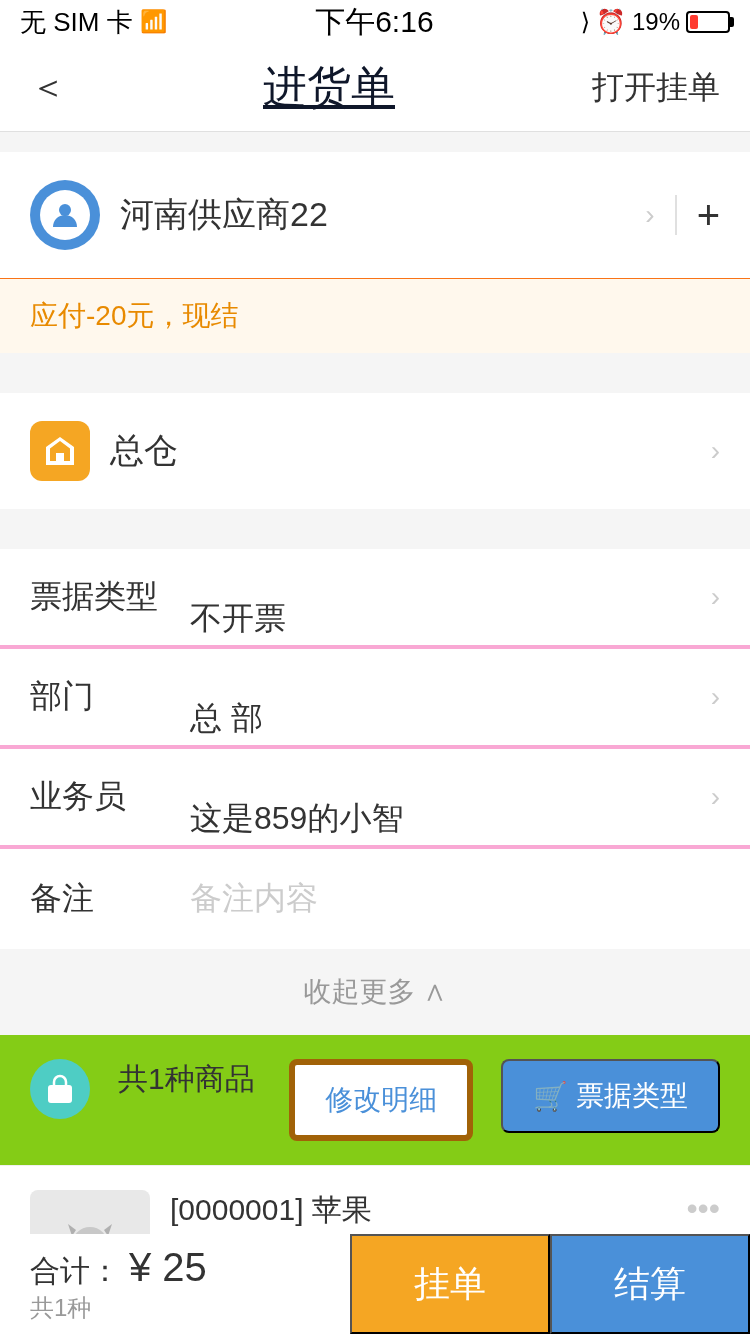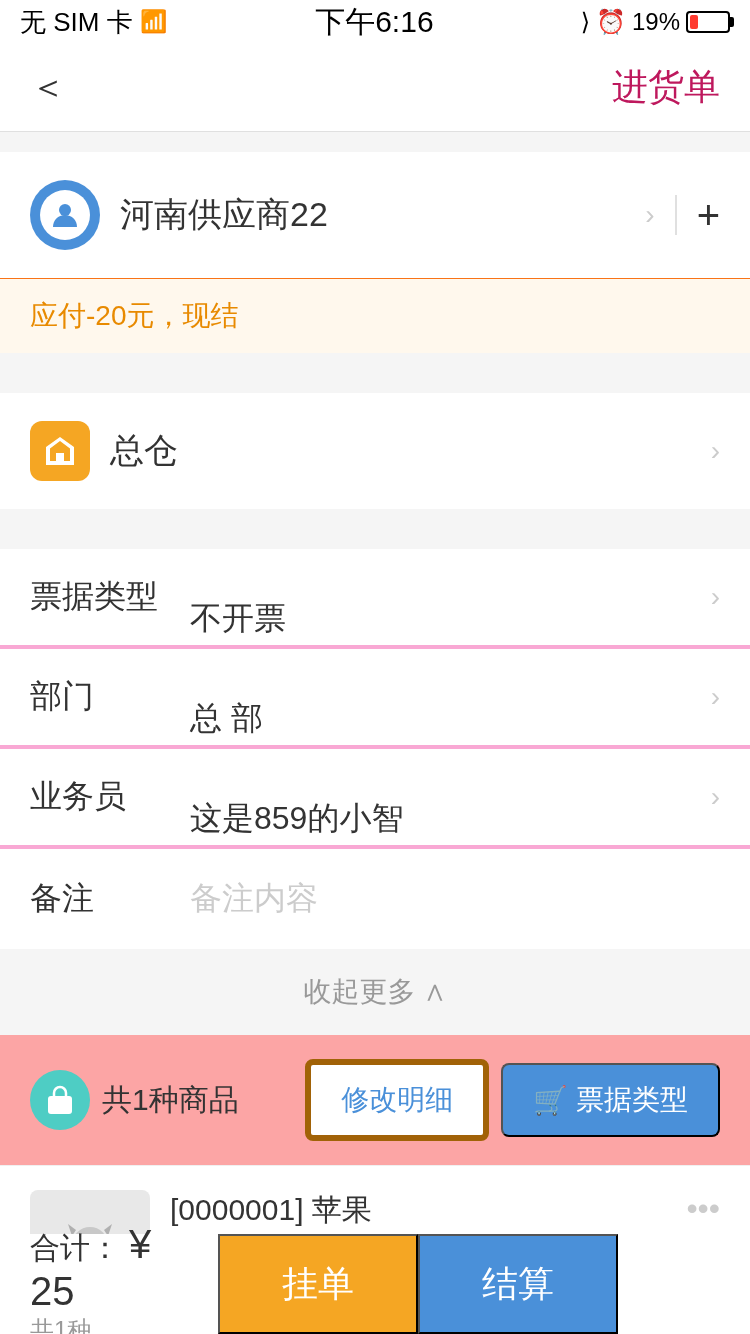--- a/index.html
+++ b/index.html
@@ -78,23 +78,24 @@
       justify-content: space-between;
       padding: 0 30px;
       border-bottom: 1px solid #e0e0e0;
     }
     .nav-back {
       font-size: 36px;
       color: #333;
       cursor: pointer;
     }
     .nav-title {
-      font-size: 36px;
+      font-size: 44px;
       font-weight: 500;
-      color: #be185d;
+      color: #0f172a;
+      text-decoration: underline;
     }
     .nav-action {
       font-size: 32px;
       color: #333;
     }
 
     
     .section-gap {
       height: 20px;
       background: #f5f5f5;
@@ -233,26 +234,26 @@
       align-items: center;
       justify-content: center;
       padding: 24px;
       font-size: 28px;
       color: #999;
       gap: 8px;
     }
 
     
     .product-header {
-      background: #fca5a5;
-      display: flex;
-      align-items: center;
+      background: #84cc16;
+      display: flex;
+      align-items: flex-start;
       padding: 24px 30px;
       margin-top: 0;
-      gap: 12px;
+      gap: 28px;
     }
     .product-count-icon {
       width: 60px;
       height: 60px;
       border-radius: 50%;
       background: #4ecdc4;
       display: flex;
       align-items: center;
       justify-content: center;
       flex-shrink: 0;
@@ -323,21 +324,21 @@
     }
 
     
     .footer {
       background: #fff;
       height: 100px;
       display: flex;
       align-items: center;
       position: fixed;
       bottom: 0;
-      width: 618px;
+      width: 750px;
     }
     .footer-total {
       flex: 1;
       padding: 0 30px;
     }
     .footer-total-label {
       font-size: 30px;
       color: #333;
     }
     .footer-total-amount {
@@ -387,20 +388,21 @@
     <span>19%</span>
     <div class="battery-icon">
       <div class="battery-fill"></div>
     </div>
   </div>
 </div>
 
 <div class="nav-bar">
   <span class="nav-back">＜</span>
   <span class="nav-title">进货单</span>
+  <span class="nav-action">打开挂单</span>
 </div>
 
 <div class="section-gap"></div>
 
 <div class="card-section">
   <div class="supplier-row">
     <div class="supplier-avatar">
       <div class="supplier-avatar-inner">
         <svg class="person-icon" viewBox="0 0 30 30" fill="#4a90d9">
           <circle cx="15" cy="10" r="6"></circle>

